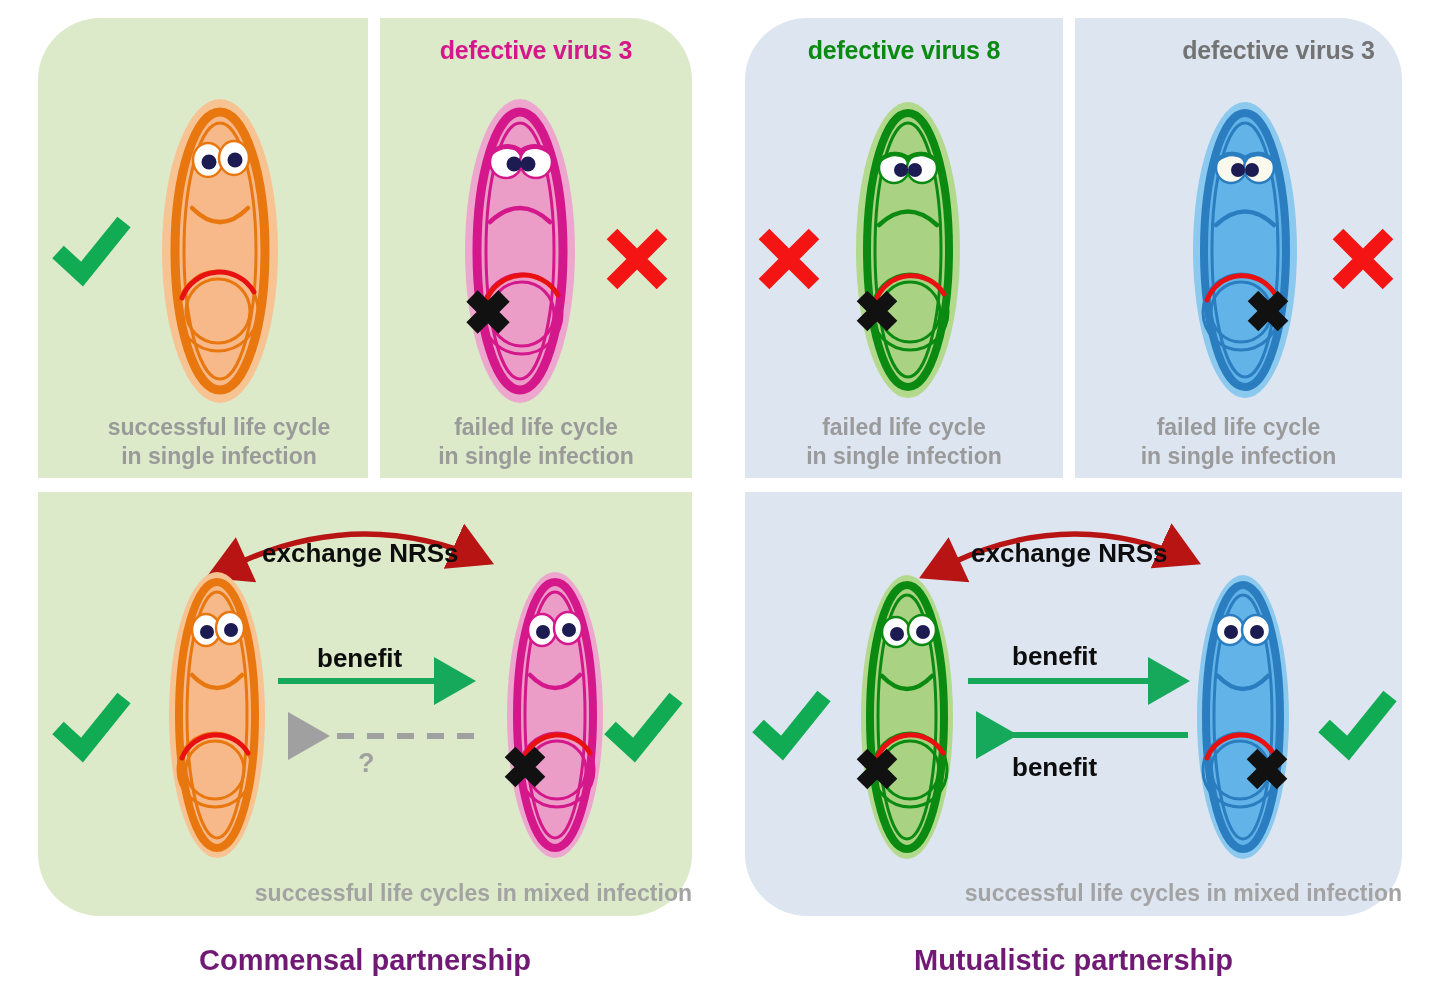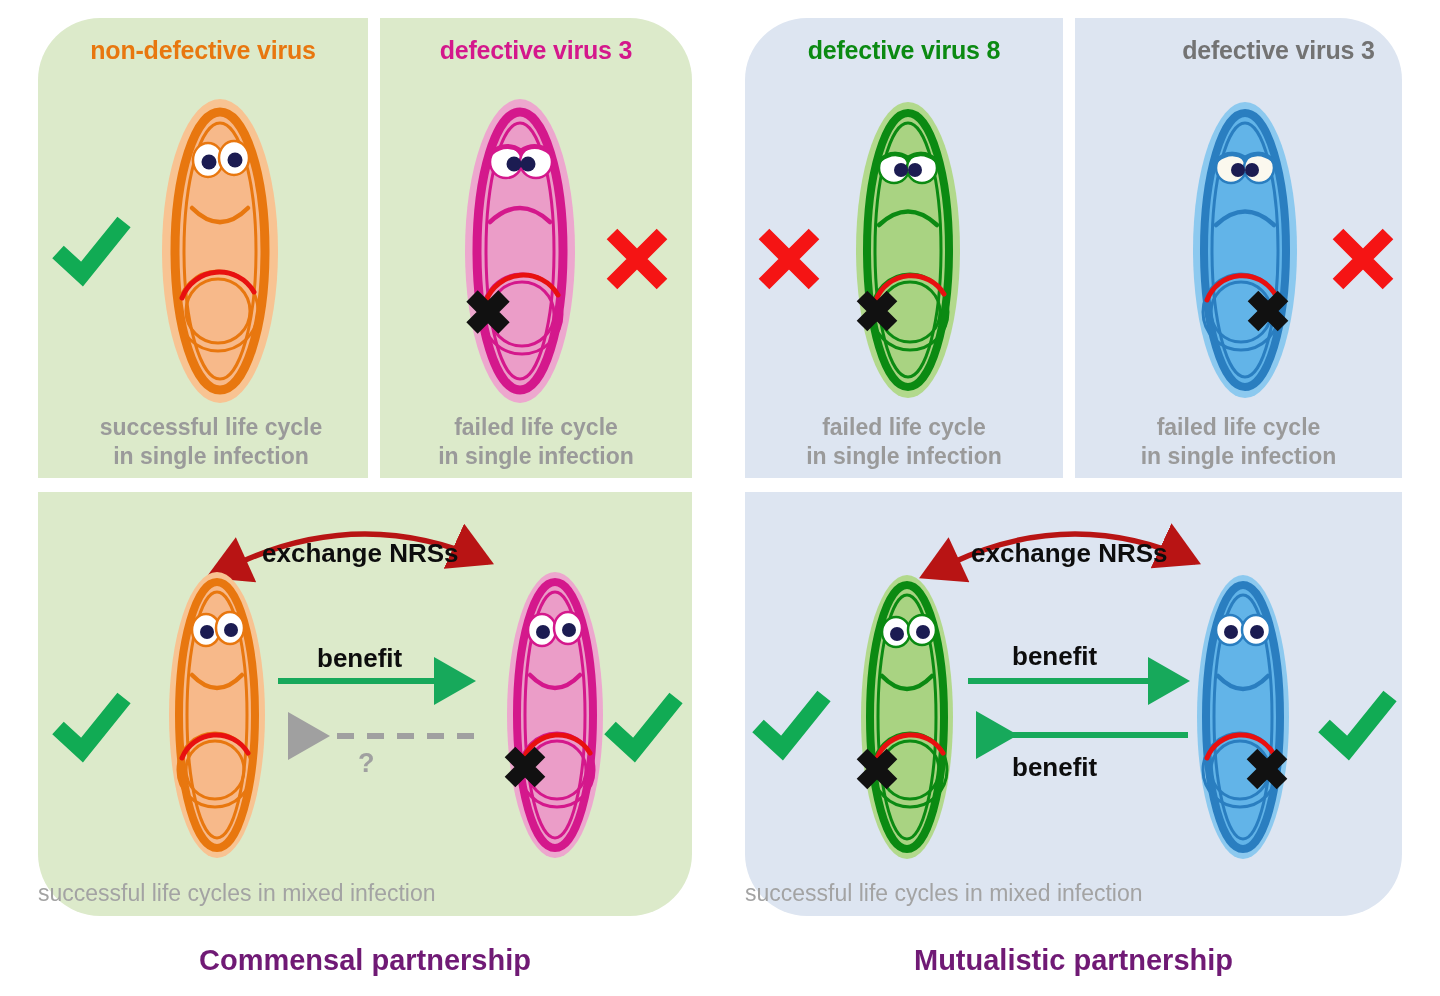--- a/index.html
+++ b/index.html
@@ -29,22 +29,22 @@
   #p-br  {left:745px; top:492px; width:657px; height:424px;
           border-bottom-left-radius:62px;border-bottom-right-radius:62px;}
 
   
   .vtitle{position:absolute;font-size:25px;font-weight:bold;
           text-align:center;white-space:nowrap;letter-spacing:-.2px;}
 
   .caption{position:absolute;font-size:23px;font-weight:bold;color:#9a9a9a;
            text-align:center;line-height:1.28;white-space:pre-line;}
 
-  .bigcaption{position:absolute;font-size:23px;font-weight:normal;color:#a3a3a3;
-           text-align:left;white-space:nowrap;}
+  .bigcaption{position:absolute;font-size:23px;font-weight:bold;color:#a3a3a3;
+           text-align:right;white-space:nowrap;}
 
   .ptitle{position:absolute;font-size:29px;font-weight:bold;color:#701a75;
           text-align:center;white-space:nowrap;}
 
   
   .mark{position:absolute;}
 
   
   .alabel{position:absolute;font-size:26px;font-weight:bold;color:#0d0d0d;
           white-space:nowrap;}
@@ -59,21 +59,20 @@
 <div class="stage">
 
   <div class="panel panel-green" id="p-tl-a"></div>
   <div class="panel panel-green" id="p-tl-b"></div>
   <div class="panel panel-green" id="p-bl"></div>
 
   <div class="panel panel-blue" id="p-tr-a"></div>
   <div class="panel panel-blue" id="p-tr-b"></div>
   <div class="panel panel-blue" id="p-br"></div>
 
-  <div class="vtitle" style="left:38px;top:36px;width:330px;color:#e8770f;">non-defective virus</div>
   <div class="vtitle" style="left:380px;top:36px;width:312px;color:#d4188c;">defective virus 3</div>
   <div class="vtitle" style="left:745px;top:36px;width:318px;color:#0b8a12;">defective virus 8</div>
   <div class="vtitle" style="left:1075px;top:36px;width:327px;color:#737373;padding-left:40px;">defective virus 3</div>
 
   <div class="virus" style="left:150px;top:96px;">
     <svg width="140" height="310" viewBox="0 0 140 310">
       <ellipse cx="70" cy="155" rx="58" ry="152" fill="#f8c392"></ellipse>
       <ellipse cx="70" cy="155" rx="45" ry="139" fill="#f7b98a" stroke="#e8770f" stroke-width="9"></ellipse>
       <ellipse cx="70" cy="155" rx="36" ry="128" fill="none" stroke="#e8770f" stroke-width="3"></ellipse>
 
@@ -93,21 +92,21 @@
       </g>
     </svg>
   </div>
 
   <div class="mark" style="left:52px;top:214px;">
     <svg width="78" height="72" viewBox="0 0 78 72">
       <path d="M6,38 L30,60 L72,8" fill="none" stroke="#11ab54" stroke-width="17" stroke-linecap="butt" stroke-linejoin="miter"></path>
     </svg>
   </div>
 
-  <div class="caption" style="left:32px;top:413px;width:358px;">successful life cycle
+  <div class="caption" style="left:40px;top:413px;width:358px;">successful life cycle
 in single infection</div>
 
   <div class="virus" style="left:450px;top:96px;">
     <svg width="140" height="310" viewBox="0 0 140 310">
       <ellipse cx="70" cy="155" rx="55" ry="152" fill="#eda7ce"></ellipse>
       <ellipse cx="70" cy="155" rx="43" ry="139" fill="#eb9dc8" stroke="#d4188c" stroke-width="9"></ellipse>
       <ellipse cx="70" cy="155" rx="34" ry="128" fill="none" stroke="#d4188c" stroke-width="3"></ellipse>
       <g>
         <ellipse cx="56" cy="66" rx="16" ry="16" fill="#ffffff" stroke="#d4188c" stroke-width="2.5"></ellipse>
         <ellipse cx="86" cy="66" rx="16" ry="16" fill="#ffffff" stroke="#d4188c" stroke-width="2.5"></ellipse>

